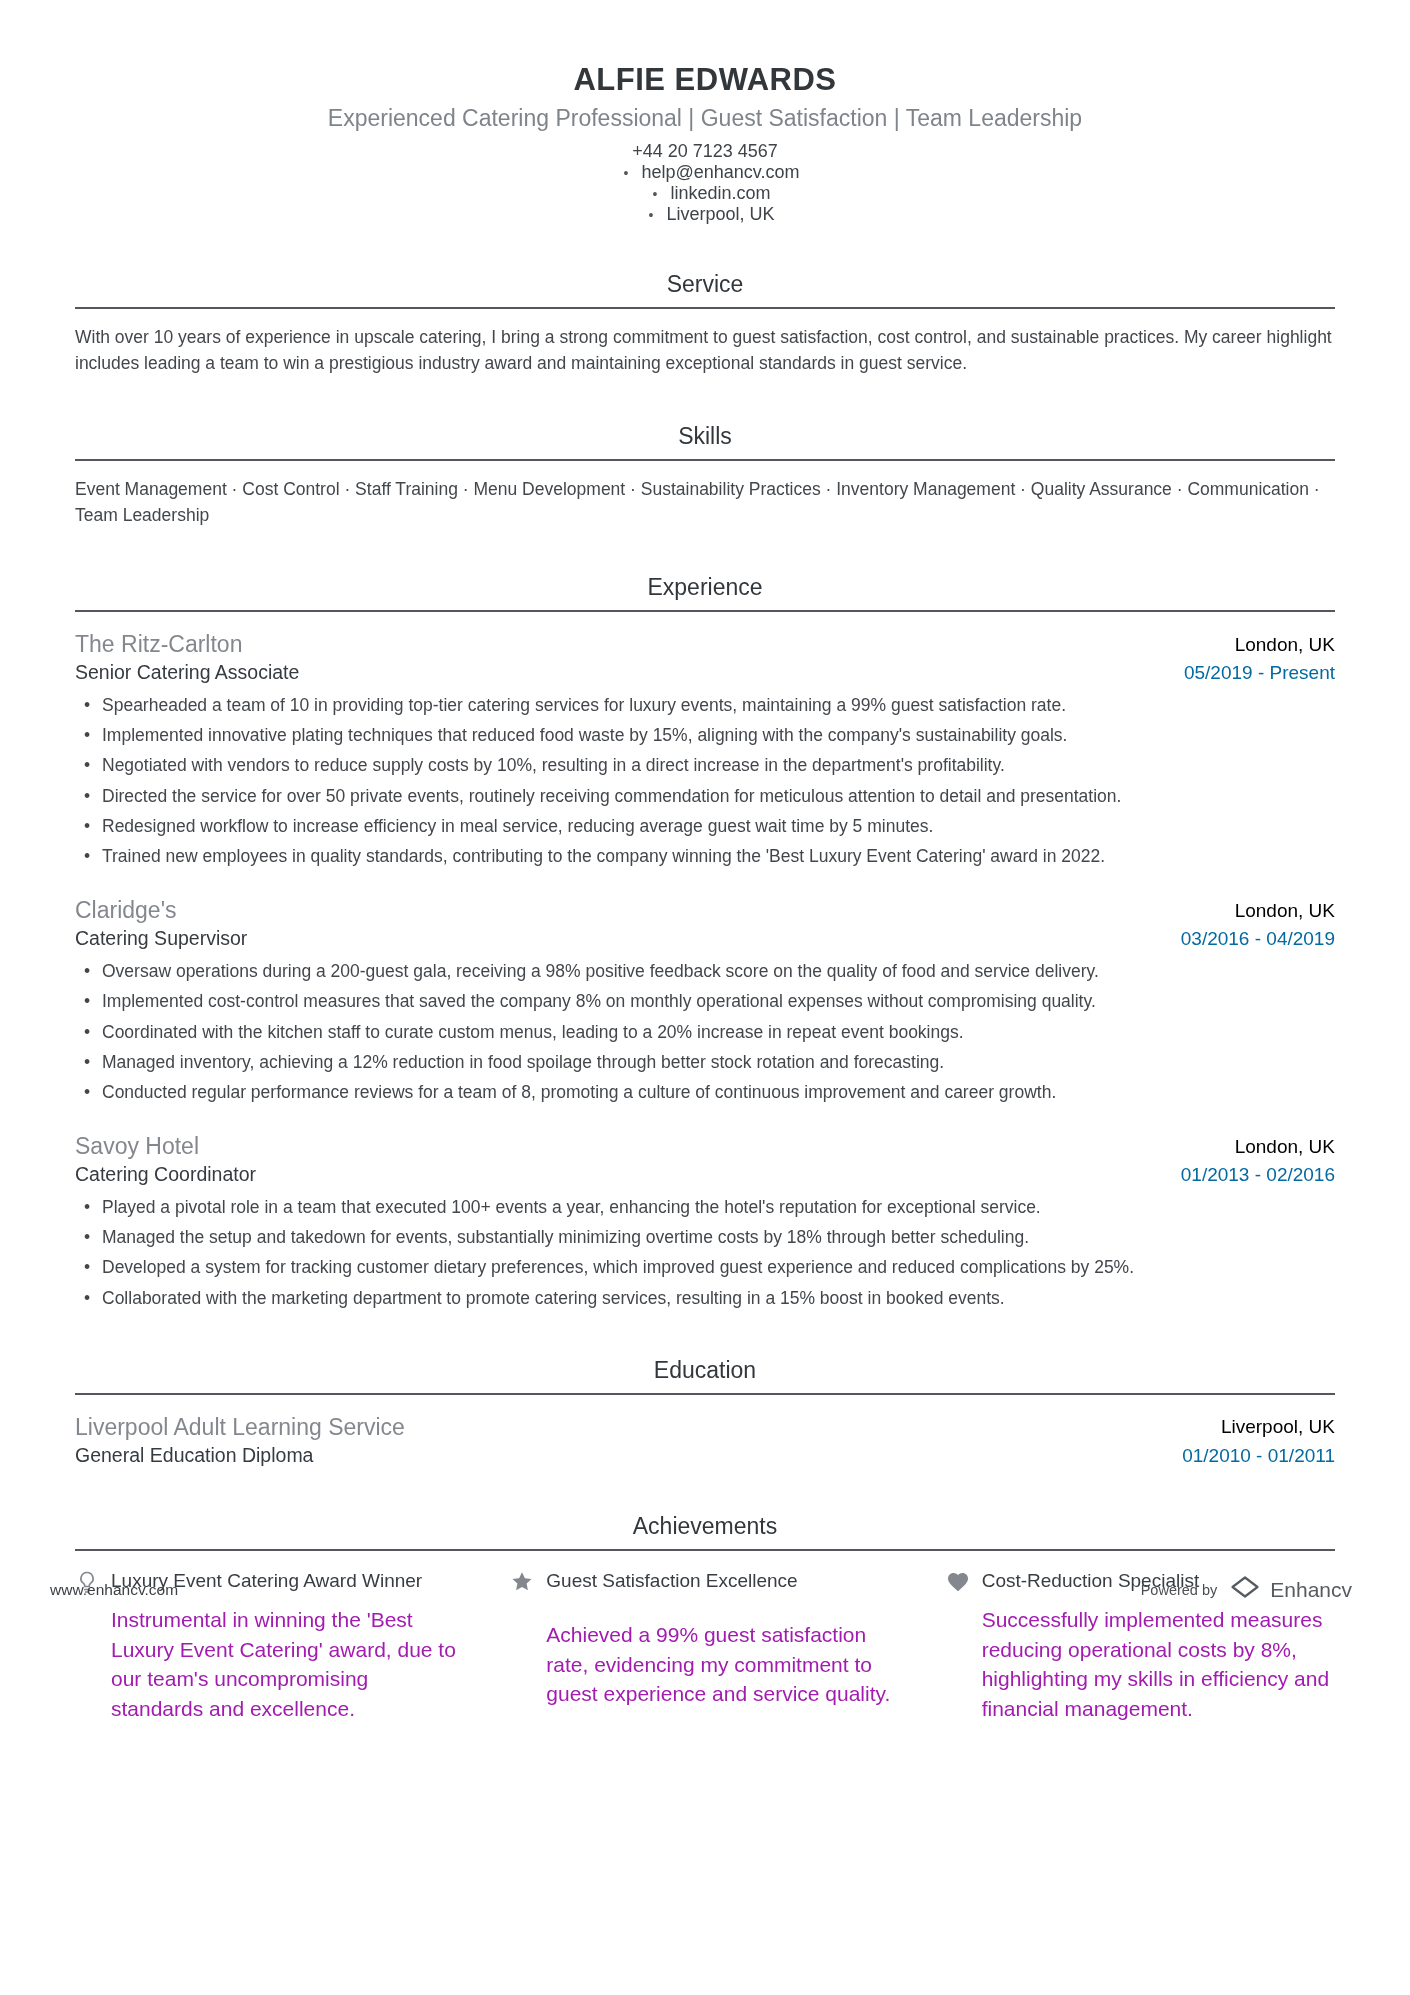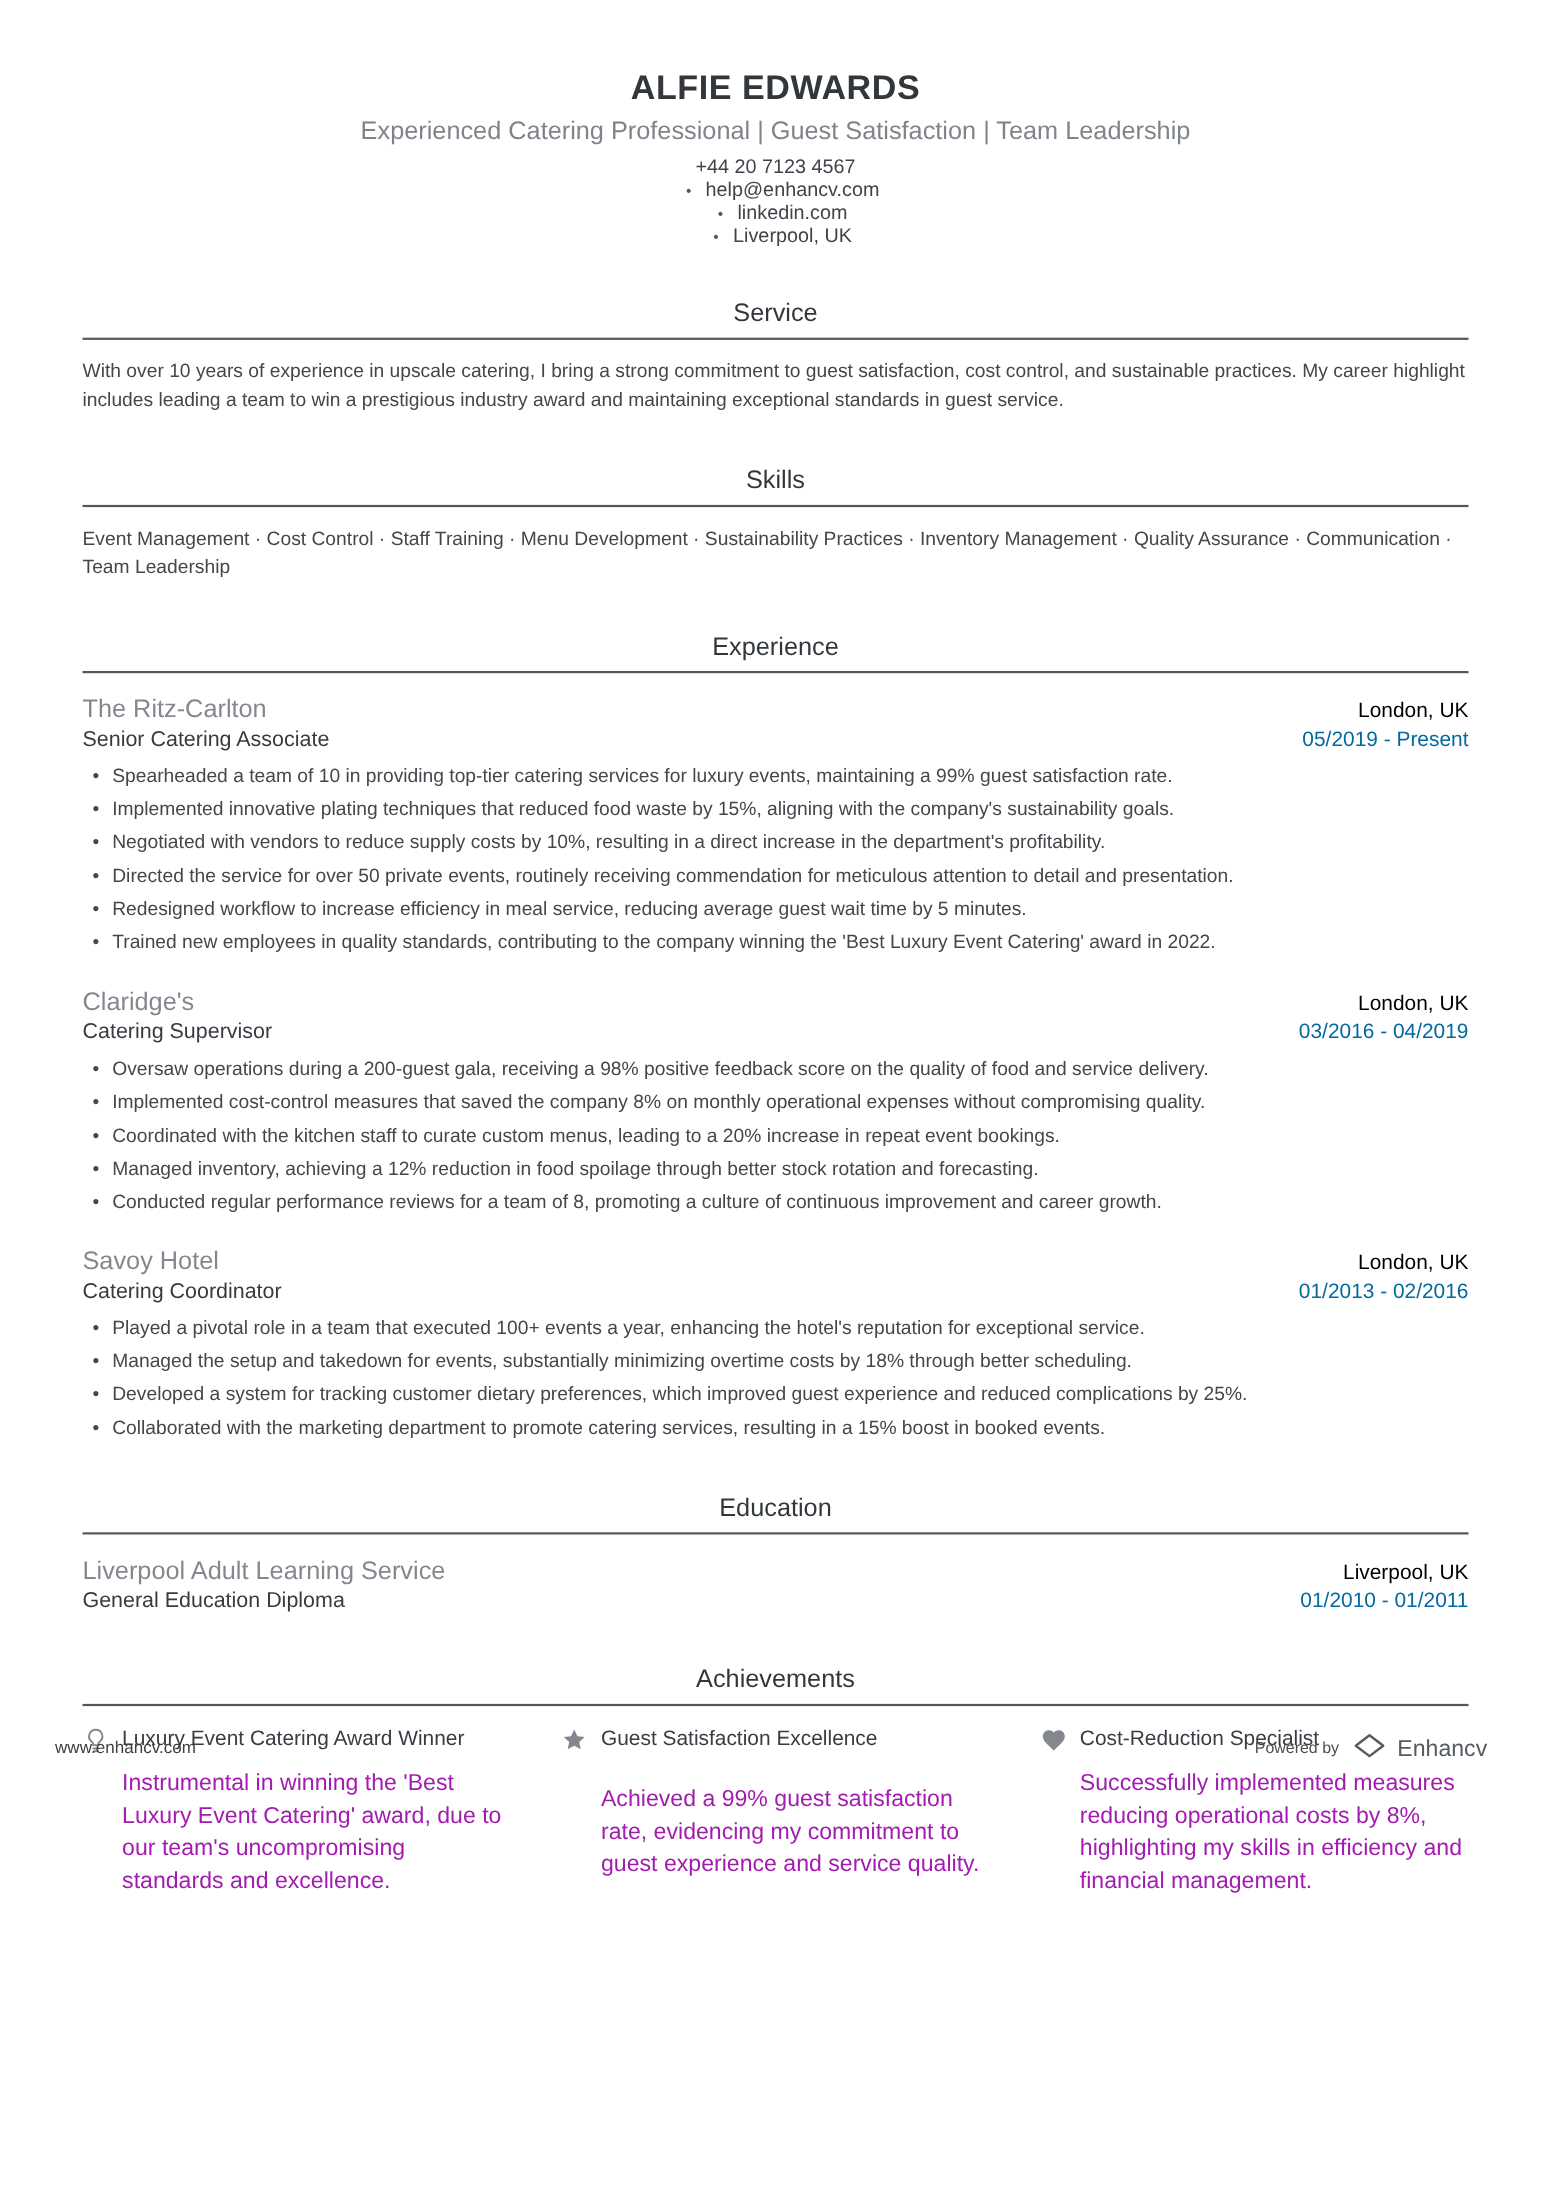--- a/index.html
+++ b/index.html
@@ -31,21 +31,21 @@
     font-weight: 400;
     color: #32373c;
     padding-bottom: 9px;
     border-bottom: 2px solid #54585d;
   }
   .section-text { font-size: 17.5px; line-height: 1.5; margin-top: 15px; color: #43474c; }
 
   
   .entry { margin-top: 19px; }
   .entry + .entry { margin-top: 28px; }
-  .entry-row1 { display: flex; justify-content: space-between; align-items: flex-end; gap: 15px; }
+  .entry-row1 { display: flex; justify-content: space-between; align-items: center; gap: 15px; }
   .company { font-size: 23px; color: #84888e; font-weight: 400; }
   .loc { font-size: 19px; color: #000000; }
   .entry-row2 { display: flex; justify-content: space-between; align-items: baseline; margin-top: 3px; }
   .role { font-size: 19.5px; color: #363b41; }
   .dates { font-size: 19px; color: #0369a1; }
   .bullets { list-style: none; margin-top: 9px; }
   .bullets li { position: relative; padding-left: 27px; font-size: 17.5px; line-height: 1.44; margin-top: 5px; color: #43474c; }
   .bullets li::before { content: "•"; position: absolute; left: 9px; color: #43474c; }
 
   

